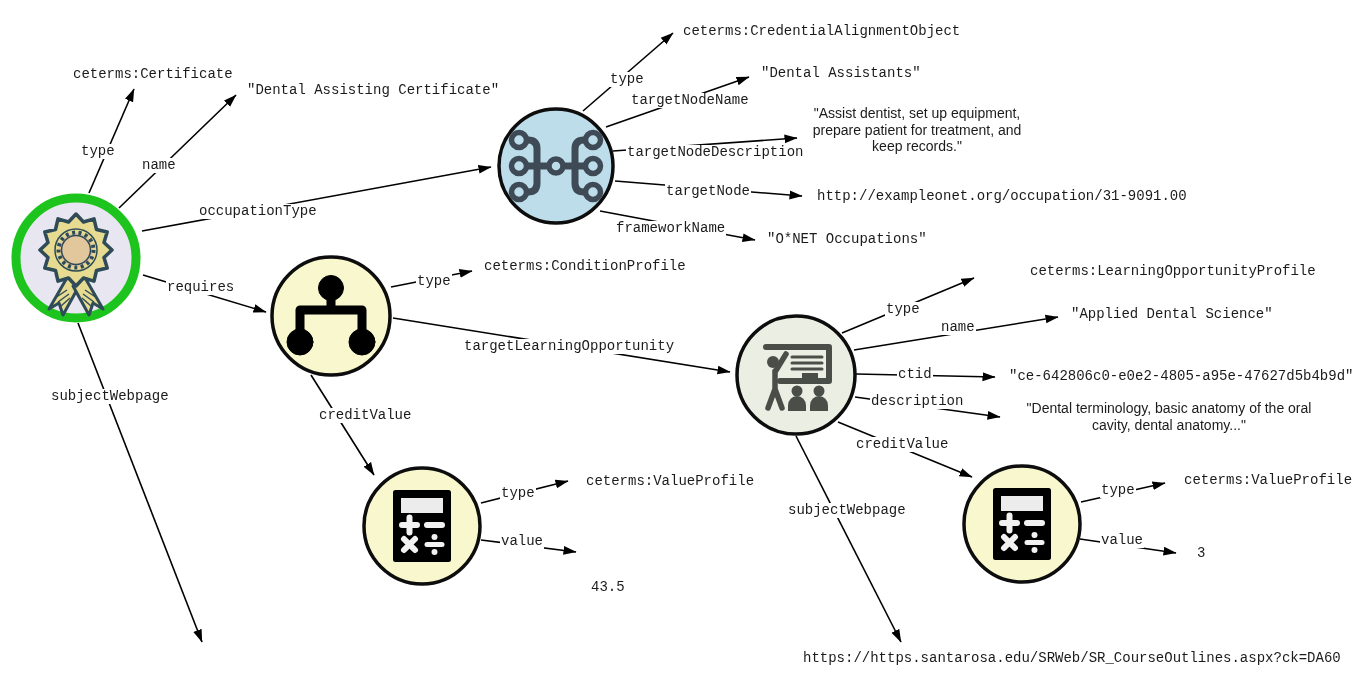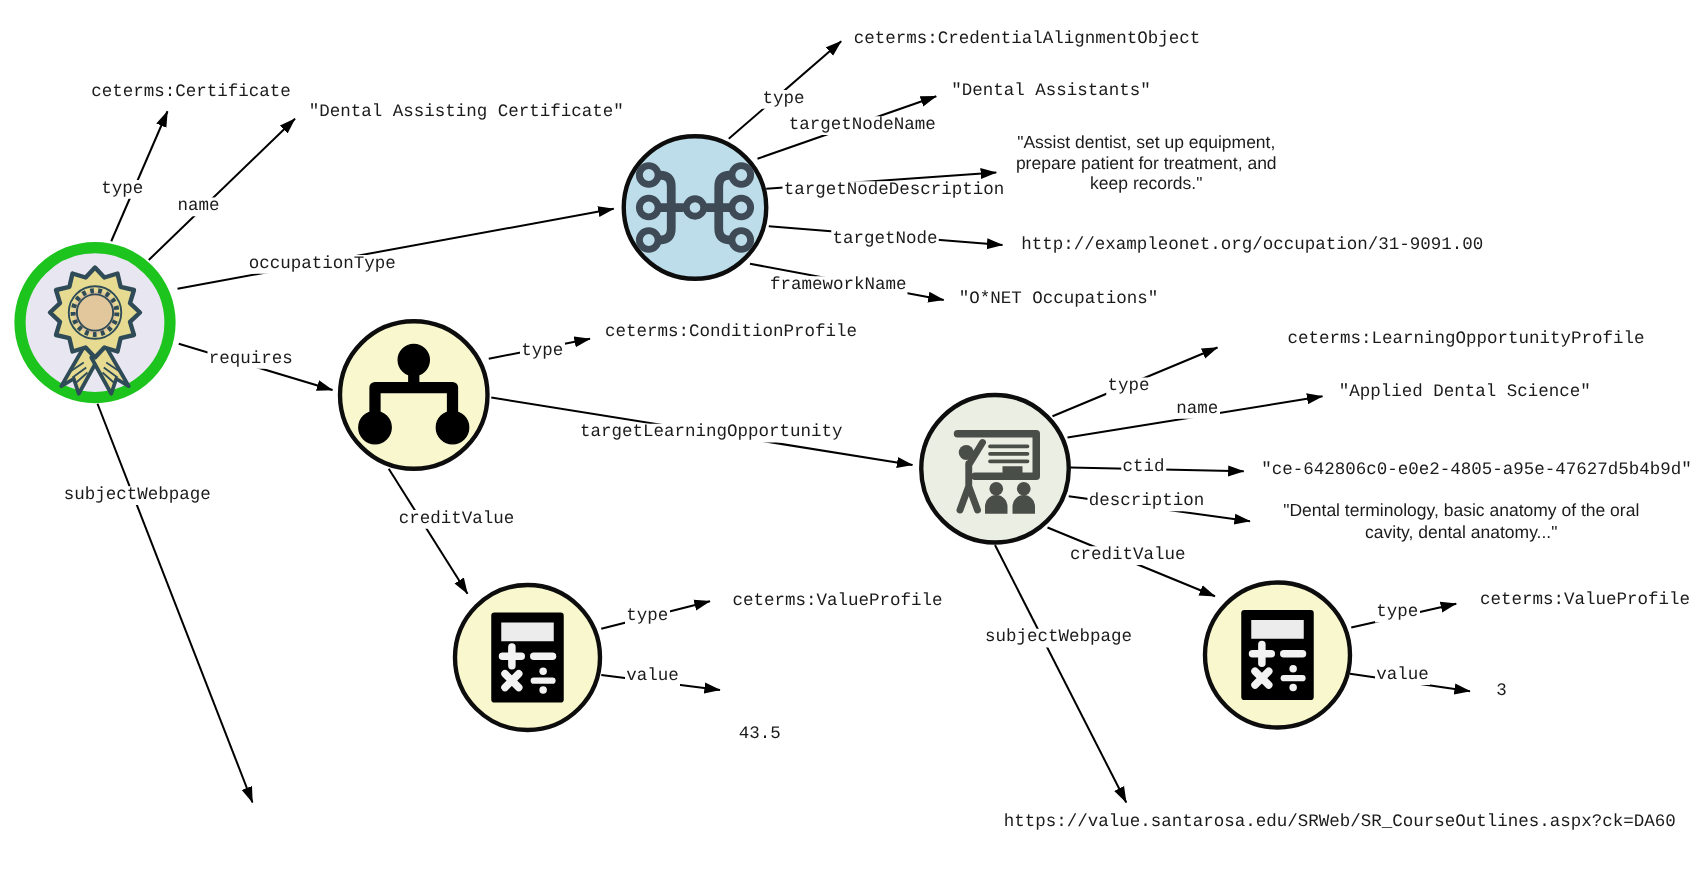--- a/index.html
+++ b/index.html
@@ -173,20 +173,20 @@
 <div class="lbl" style="left:885px;top:302px;">type</div>
 <div class="lbl" style="left:986px;top:264px;margin-left:43px;">ceterms:LearningOpportunityProfile</div>
 <div class="lbl" style="left:940px;top:320px;">name</div>
 <div class="lbl" style="left:1070px;top:307px;">"Applied Dental Science"</div>
 <div class="lbl" style="left:897px;top:367px;">ctid</div>
 <div class="lbl" style="left:1008px;top:369px;">"ce-642806c0-e0e2-4805-a95e-47627d5b4b9d"</div>
 <div class="lbl" style="left:870px;top:394px;">description</div>
 <div class="lbl-block" style="left:1008px;top:400px;width:322px;">"Dental terminology, basic anatomy of the oral cavity, dental anatomy..."</div>
 <div class="lbl" style="left:855px;top:437px;">creditValue</div>
 <div class="lbl" style="left:787px;top:503px;">subjectWebpage</div>
-<div class="lbl" style="left:802px;top:651px;">https://value.santarosa.edu/SRWeb/SR_CourseOutlines.aspx?ck=DA60</div>
+<div class="lbl" style="left:802px;top:651px;">https://https.santarosa.edu/SRWeb/SR_CourseOutlines.aspx?ck=DA60</div>
 
 <div class="lbl" style="left:1100px;top:483px;">type</div>
 <div class="lbl" style="left:1183px;top:473px;">ceterms:ValueProfile</div>
 <div class="lbl" style="left:1100px;top:533px;">value</div>
 <div class="lbl" style="left:1196px;top:546px;">3</div>
 
 </div>
 
 </body></html>

